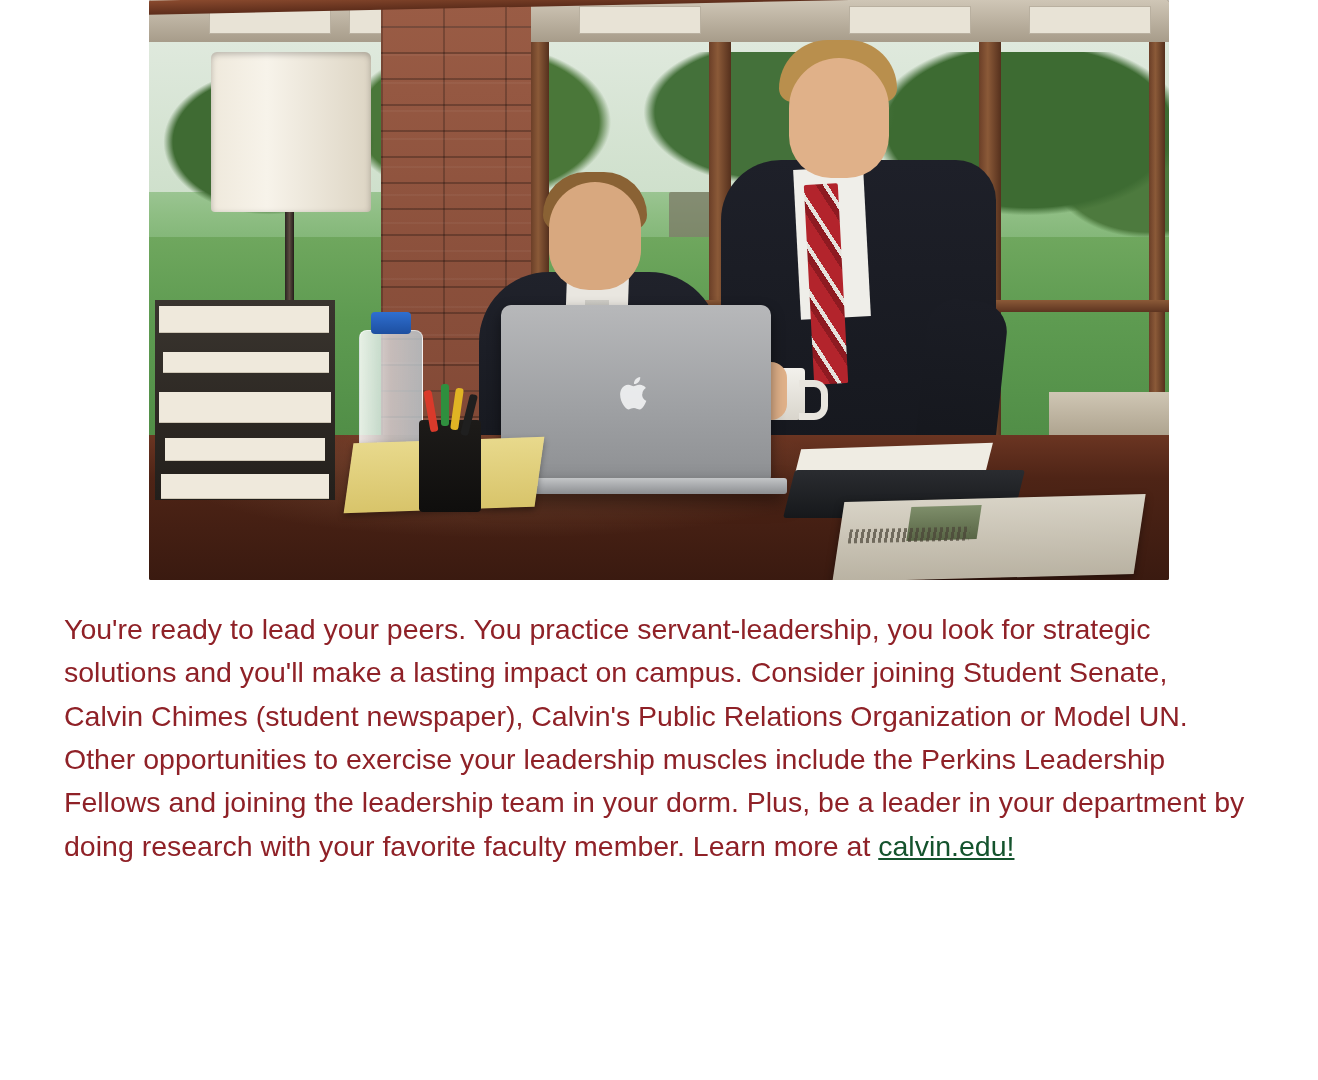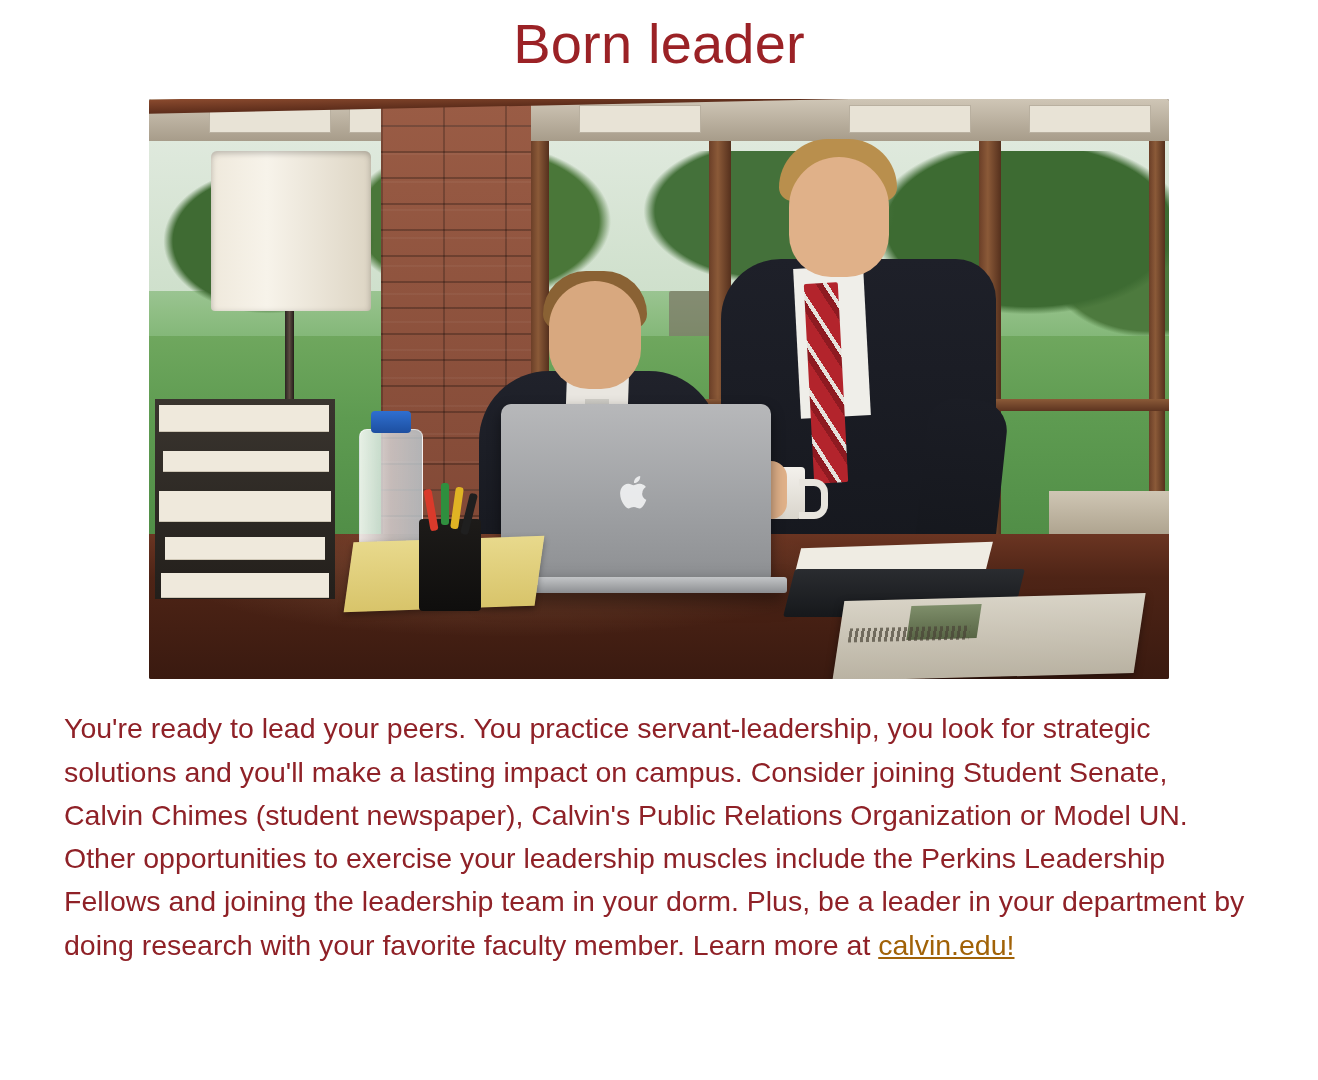--- a/index.html
+++ b/index.html
@@ -295,29 +295,28 @@
   .body-copy {
     width: 1190px;
     margin: 28px auto 0 auto;
     padding: 0 0 24px 0;
     font-size: 28.5px;
     line-height: 1.52;
     color: #8f2127;
     font-weight: 400;
   }
   .body-copy a {
-    color: #a16207;
+    color: #14532d;
   }
 </style>
 </head>
 <body>
 
 <div class="page">
 
-  <h1 class="title">Born leader</h1>
 
   <div class="figure">
     <div class="photo" aria-label="Two male students in suits at a wooden desk with a laptop, one seated and smiling at the screen, one standing holding a coffee mug, large windows with green campus lawn behind them">
       <div class="scene">
 
         <div class="outdoors">
           <div class="sky"></div>
           <div class="trees"></div>
           <div class="far-building"></div>
           <div class="lawn"></div>

